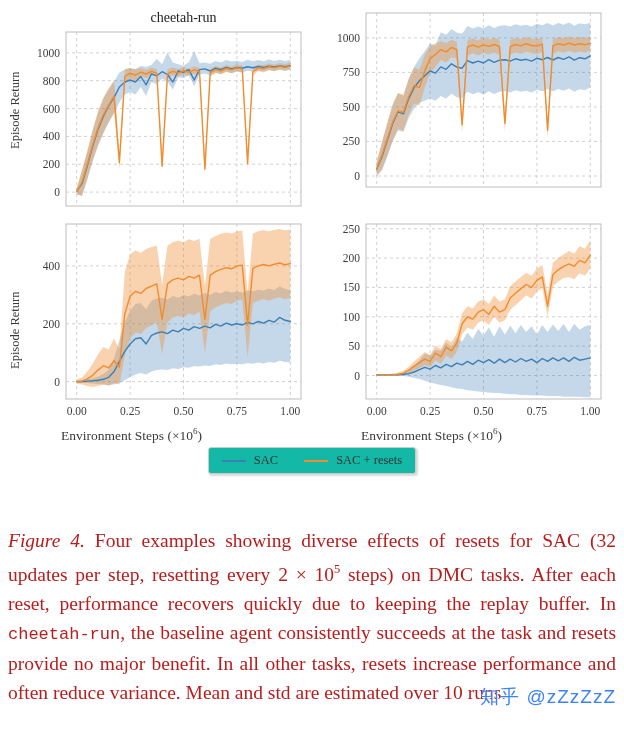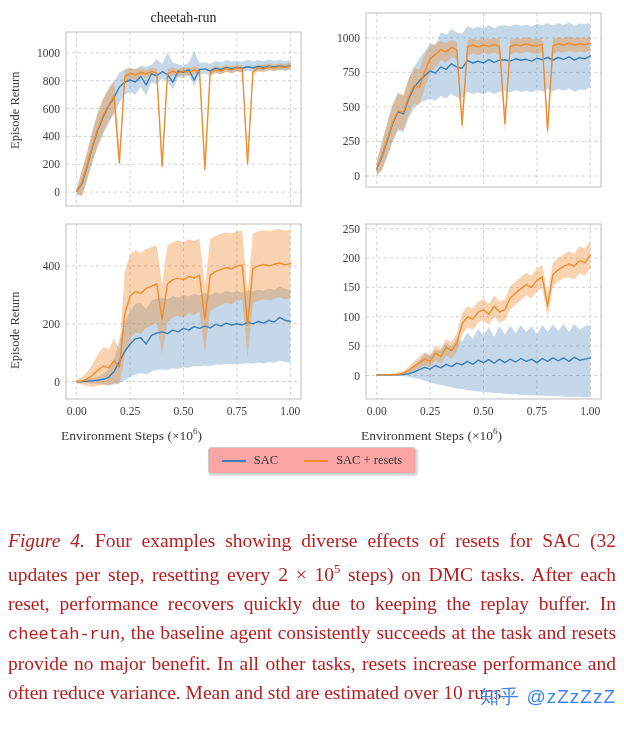--- a/index.html
+++ b/index.html
@@ -9,21 +9,21 @@
   .subplot{position:relative;display:flex;}
   .subplot .plot-col{display:flex;flex-direction:column;}
   .ylabel-strip{width:16px;position:relative;}
   .ylabel{writing-mode:vertical-rl;transform:rotate(180deg);position:absolute;left:0;top:0;height:100%;
           display:flex;align-items:center;justify-content:center;font-size:12.5px;color:#3a3a3a;white-space:nowrap;}
   .plot-title{text-align:center;font-size:14px;color:#222;height:19px;line-height:19px;padding-left:37px;}
   svg text{font-family:"Liberation Serif","DejaVu Serif",serif;}
   .xlabel{font-size:13.5px;color:#3a3a3a;height:18px;line-height:16px;padding-left:37px;}
   .xlabel sup{font-size:9px;}
   .legend{width:fit-content;margin:6px auto 0 auto;display:flex;align-items:center;gap:26px;
-          border:1px solid #cbcbcb;border-radius:3px;padding:5px 13px;background:#fca5a5;
+          border:1px solid #cbcbcb;border-radius:3px;padding:5px 13px;background:#14b8a6;
           box-shadow:1.5px 1.5px 2px rgba(0,0,0,0.15);}
   .legend-item{display:inline-flex;align-items:center;font-size:12.5px;color:#333;}
   .swatch{display:inline-block;width:24px;height:2px;margin-right:8px;}
   .caption{margin:52px 8px 0 8px;text-align:justify;font-size:19.5px;line-height:29px;color:#b91c1c;}
   .cap-italic{font-style:italic;}
   .cap-mono{font-family:"Liberation Mono","DejaVu Sans Mono",monospace;font-size:17px;}
   .caption sup{font-size:12.5px;}
   .watermark{position:absolute;top:684px;right:8px;font-family:"Liberation Sans","DejaVu Sans",sans-serif;
              font-size:19px;color:#3b82f6;letter-spacing:1px;text-shadow:1px 1px 0 #ffffff;}
 </style>

